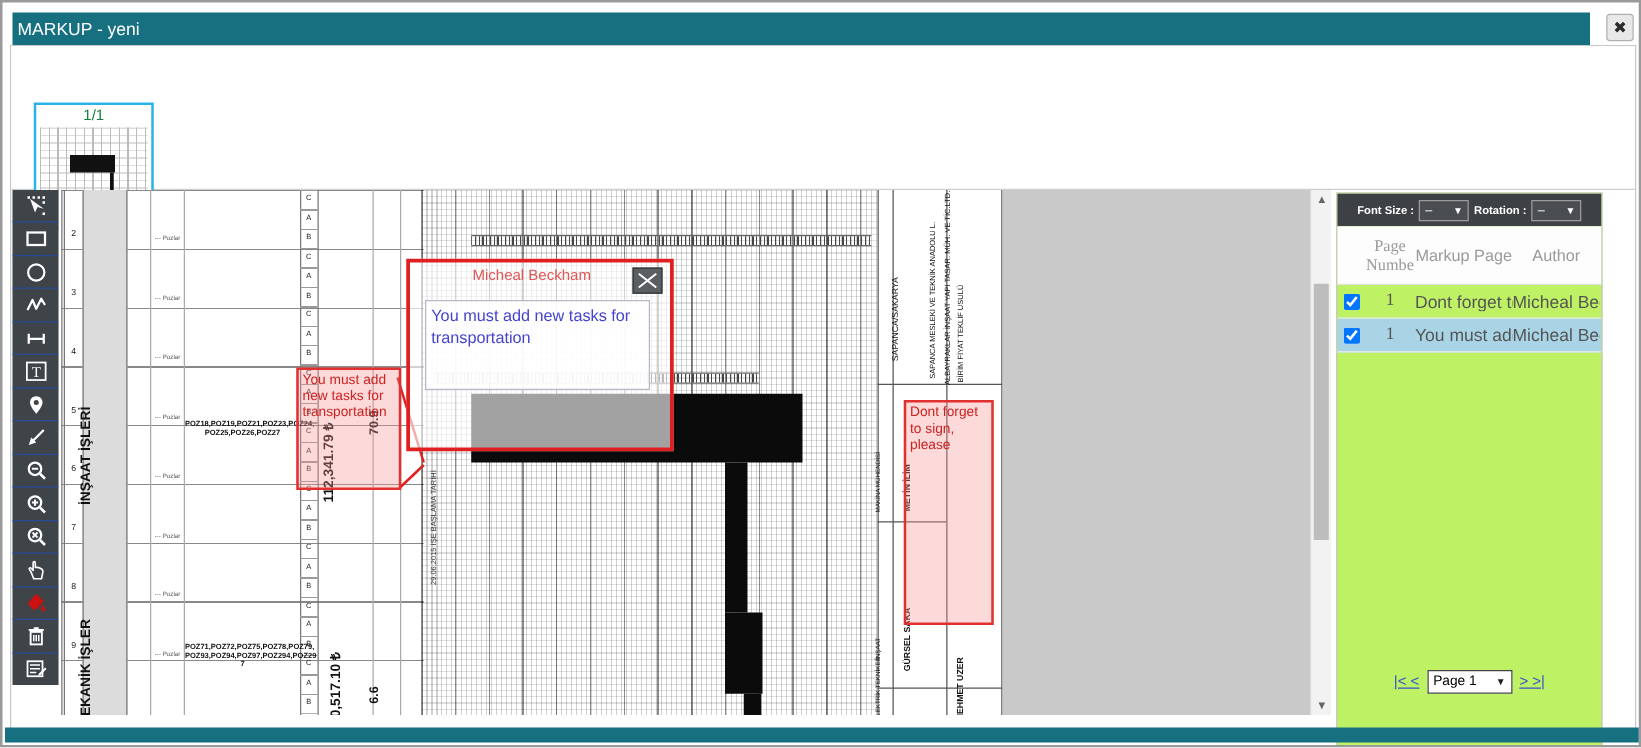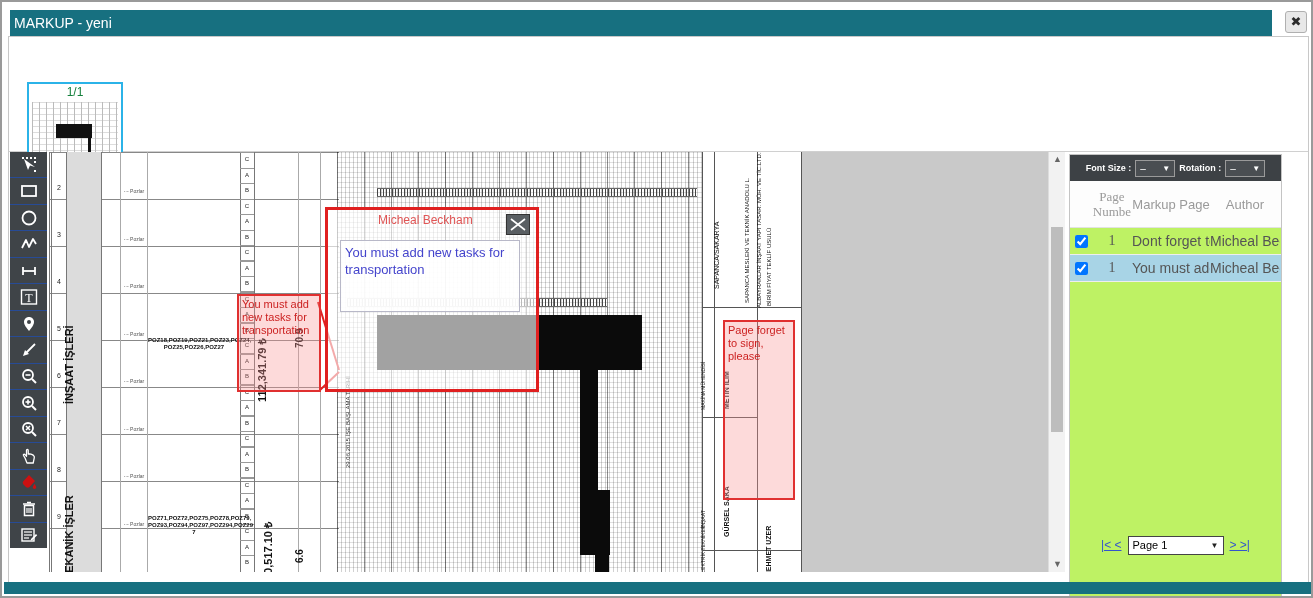--- a/index.html
+++ b/index.html
@@ -43,42 +43,42 @@
       repeating-linear-gradient(to bottom,rgba(0,0,0,0.12) 0 1px,transparent 1px 5px);}
   .tickrow{position:absolute;height:7px;background:repeating-linear-gradient(to right,#444 0 1px,transparent 1px 3px);border-top:1px solid #666;border-bottom:1px solid #666;}
   .blackbar{position:absolute;background:#0b0b0b;}
   .rightblock{position:absolute;left:655px;top:0;width:100px;height:420px;background:#fff;}
   .rb-line{position:absolute;top:0;height:420px;border-left:1px solid #555;}
   .rb-hline{position:absolute;border-top:1px solid #555;}
   .tiny{font-size:7px;} .tinier{font-size:6px;color:#333;}
   
   .note{position:absolute;border:2px solid #e03030;background:rgba(250,150,150,0.35);color:#cc2222;font-size:11px;line-height:13px;padding:2px 3px;box-sizing:border-box;cursor:move;}
   .callouts{position:absolute;left:0;top:0;width:755px;height:420px;pointer-events:none;}
-  .popup{position:absolute;left:278px;top:55px;width:214px;height:185px;border:3px solid #e02020;background:rgba(255,255,255,0.62);box-sizing:border-box;cursor:move;}
+  .popup{position:absolute;left:278px;top:55px;width:214px;height:154px;border:3px solid #e02020;background:rgba(255,255,255,0.62);box-sizing:border-box;cursor:move;}
   .popup-title{position:absolute;left:50px;top:3px;font-size:12px;color:#e05555;}
   .popup-close{position:absolute;right:6px;top:4px;width:24px;height:21px;background:#5a5f63;border:1px solid #333;color:#fff;padding:0;cursor:pointer;}
   .popup-close svg{display:block;margin:auto;}
   .popup-text{position:absolute;left:12px;top:30px;width:180px;height:72px;background:rgba(255,255,255,0.85);border:1px solid #b8b8c8;color:#4444cc;font-size:13px;line-height:17px;padding:3px 4px;box-sizing:border-box;}
   
   .panel{position:absolute;left:1067px;top:152px;width:213px;height:470px;background:#bef264;border:1px solid #c4c4c4;box-sizing:border-box;}
   .panel-head{position:absolute;left:0;top:0;width:211px;height:26px;background:#3d4145;display:flex;align-items:center;justify-content:center;gap:4px;}
   .ph-label{color:#fff;font-size:9px;font-weight:bold;}
   .ph-select{width:40px;height:17px;background:#4a4e52;border:1px solid #9a9a9a;color:#fff;font-size:10px;display:flex;align-items:center;justify-content:space-between;padding:0 4px;box-sizing:border-box;cursor:pointer;}
   .ph-caret{font-size:8px;}
   .mtable{position:absolute;left:0;top:26px;width:211px;}
   .mtable-head{display:flex;color:#9a9a9a;font-size:13px;border-bottom:1px solid #e2e2e2;background:#fdfdfd;height:46px;align-items:center;text-align:center;}
   .mrow{display:flex;align-items:center;height:26px;font-size:14px;color:#555;border-bottom:1px solid #eee;}
   .mrow.selected{background:#a8d4e6;}
   .c-cb{width:22px;text-align:center;flex:none;}
   .c-page{width:40px;text-align:center;flex:none;font-family:Liberation Serif, serif;}
   .c-text{width:78px;flex:none;white-space:nowrap;overflow:hidden;}
   .c-author{width:70px;flex:none;white-space:nowrap;overflow:hidden;}
   .pager{position:absolute;left:1067px;top:532px;width:213px;height:22px;display:flex;align-items:center;justify-content:center;gap:6px;font-size:12px;}
   .pager a{color:#3355cc;text-decoration:underline;cursor:pointer;}
-  .page-select{width:96px;height:19px;border:1px solid #444;background:#fff;font-size:11px;display:flex;align-items:center;justify-content:space-between;padding:0 4px;box-sizing:border-box;cursor:pointer;}
+  .page-select{width:68px;height:19px;border:1px solid #444;background:#fff;font-size:11px;display:flex;align-items:center;justify-content:space-between;padding:0 4px;box-sizing:border-box;cursor:pointer;}
   .bottombar{position:absolute;left:2px;bottom:2px;width:1309px;height:12px;background:#177080;}
 </style>
 </head>
 <body>
 
 <div class="window">
 
   <div class="titlebar">
     <span>MARKUP - yeni</span>
   </div>
@@ -339,21 +339,21 @@
       <svg class="callouts">
         <line x1="271" y1="150" x2="292" y2="218" stroke="#e02020" stroke-width="2"></line>
         <line x1="273" y1="238" x2="292" y2="220" stroke="#e02020" stroke-width="2"></line>
       </svg>
 
       <div class="note" style="left:190px;top:142px;width:84px;height:98px;">
         <span>You must add new tasks for transportation</span>
       </div>
 
       <div class="note" style="left:676px;top:168px;width:72px;height:180px;">
-        <span>Page forget to sign, please</span>
+        <span>Dont forget to sign, please</span>
       </div>
 
       <div class="popup">
         <span class="popup-title">Micheal Beckham</span>
         <button class="popup-close"><span><svg width="16" height="13" viewBox="0 0 16 13">
                 <path d="M1 1 L15 12 M15 1 L1 12" stroke="#fff" stroke-width="1.6"></path>
               </svg></span></button>
         <div class="popup-text">You must add new tasks for transportation</div>
       </div>
     </div>

